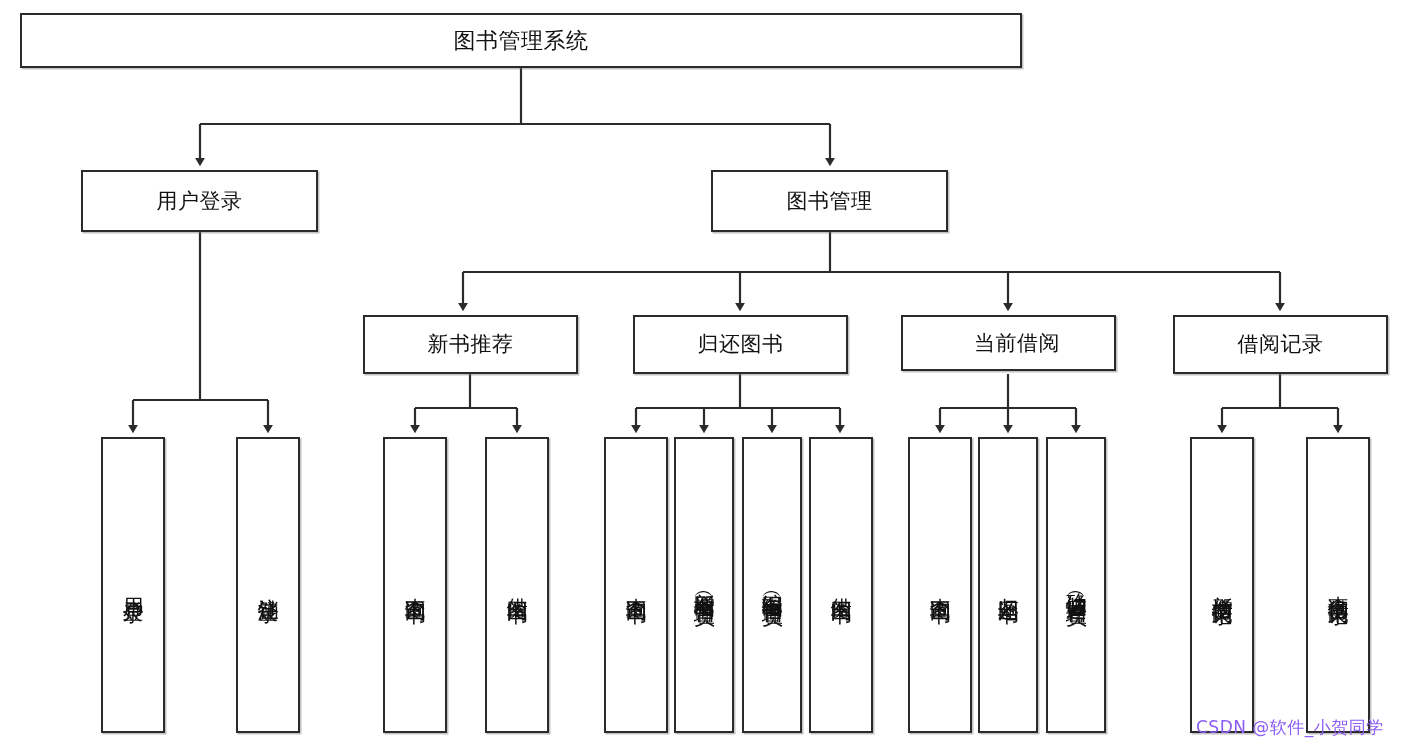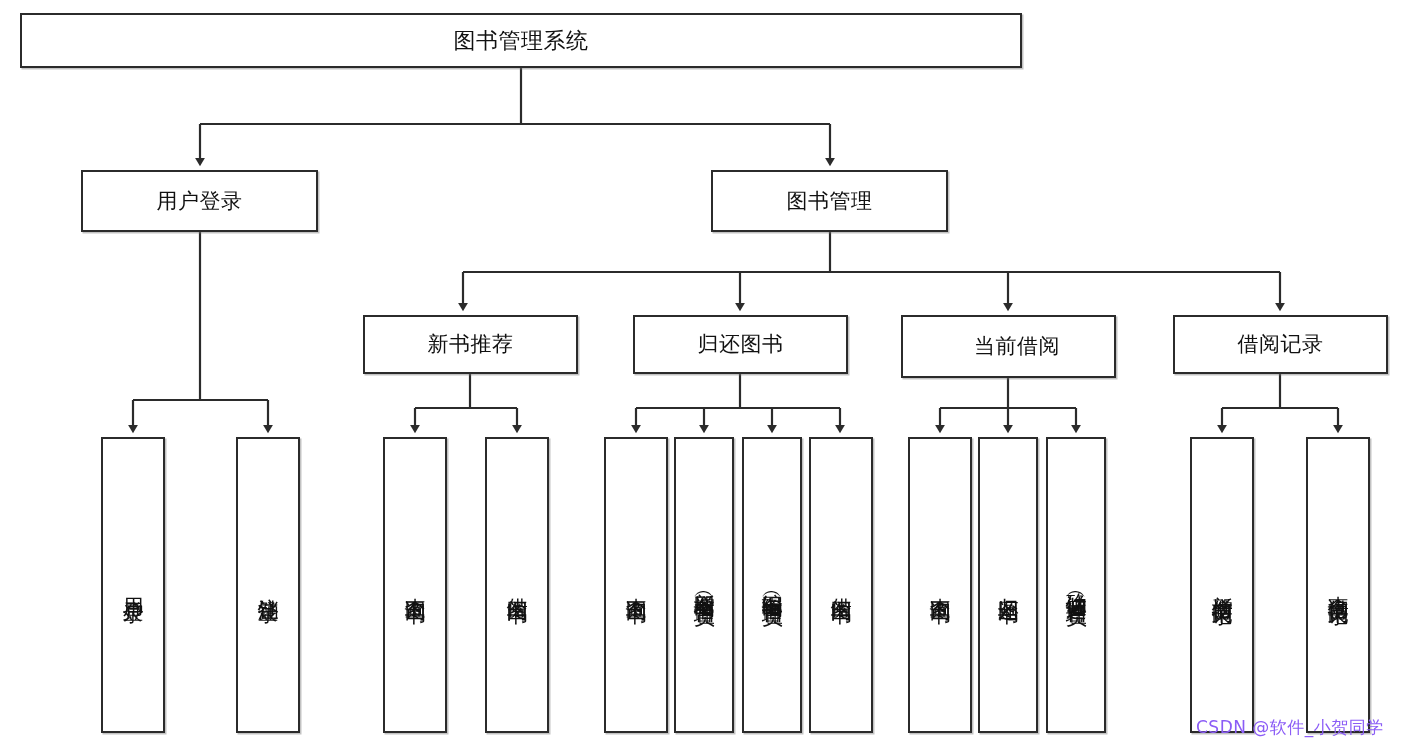--- a/index.html
+++ b/index.html
@@ -136,21 +136,21 @@
   <div class="node" style="left:711px; top:170px; width:237px; height:62px;text-align:right;">
     <span class="label">图书管理</span>
   </div>
 
   <div class="node" style="left:363px; top:315px; width:215px; height:59px;">
     <span class="label">新书推荐</span>
   </div>
   <div class="node" style="left:633px; top:315px; width:215px; height:59px;">
     <span class="label">归还图书</span>
   </div>
-  <div class="node" style="left:901px; top:315px; width:215px; height:63px;padding-left:17px;">
+  <div class="node" style="left:901px; top:315px; width:215px; height:56px;padding-left:17px;">
     <span class="label">当前借阅</span>
   </div>
   <div class="node" style="left:1173px; top:315px; width:215px; height:59px;">
     <span class="label">借阅记录</span>
   </div>
 
   <div class="node vert" style="left:101px; top:437px; width:64px; height:296px;">
     <span class="label">用户登录</span>
   </div>
   <div class="node vert" style="left:236px; top:437px; width:64px; height:296px;">

